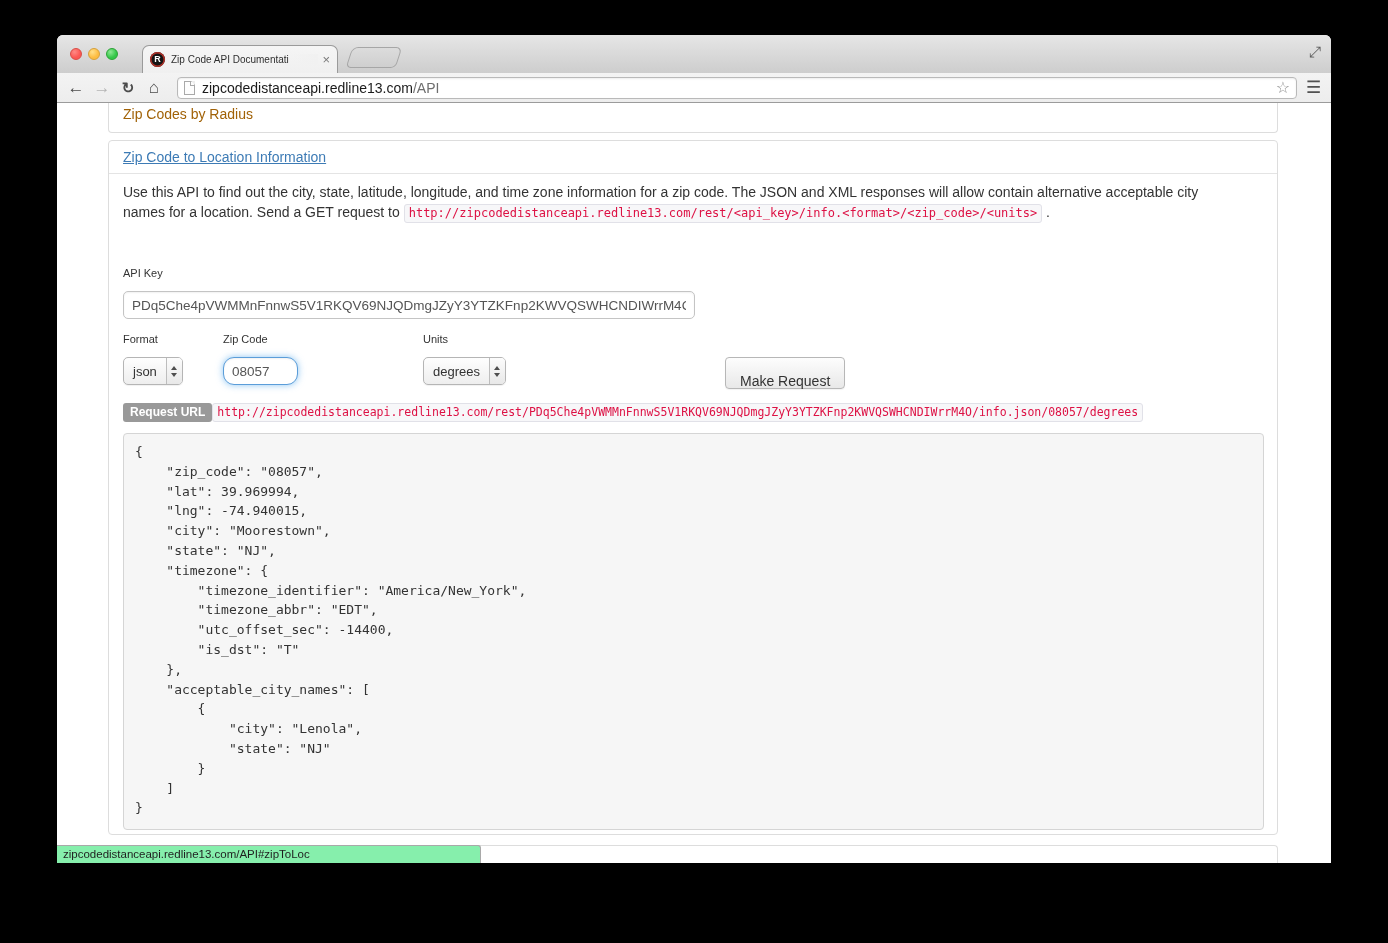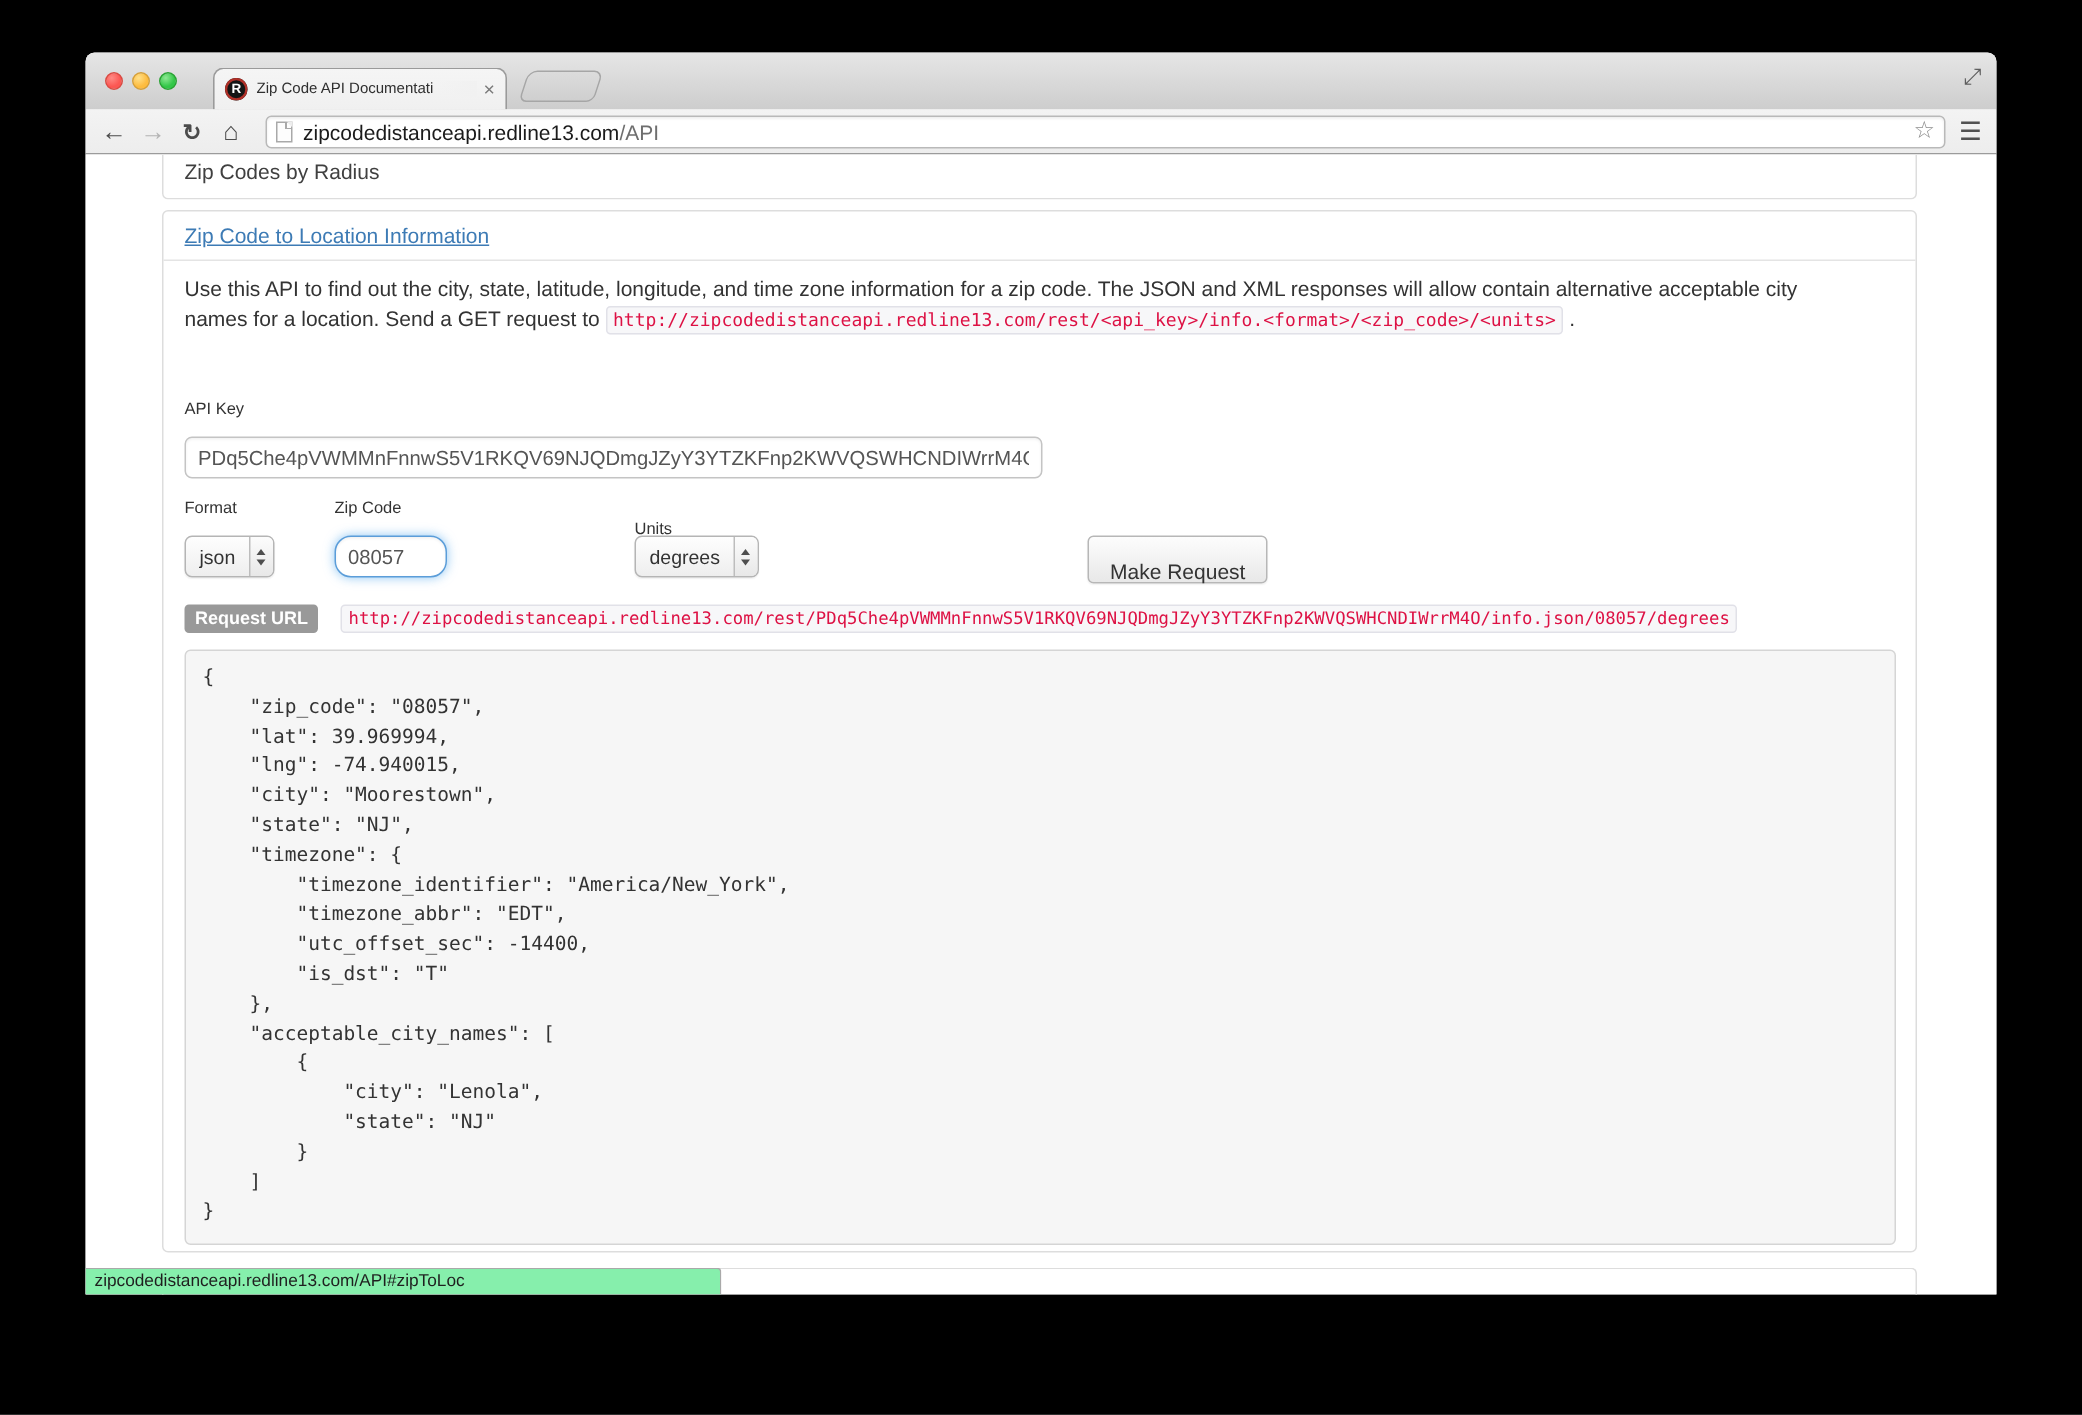--- a/index.html
+++ b/index.html
@@ -51,21 +51,21 @@
              border-left:4px solid transparent; border-top:4px solid #ededed;
              box-shadow:-1px 1px 0 #a9a9a9; }
   .url-text { margin-left:7px; font-size:14px; flex:1; white-space:nowrap; overflow:hidden; }
   .url-domain { color:#1b1b1b; }
   .url-path { color:#6e6e6e; }
   .star-ic { flex:0 0 auto; font-size:16px; color:#8d8d8d; line-height:16px; }
   .menu-ic { margin-left:9px; font-size:17px; color:#515151; flex:0 0 auto; }
 
   
   .content { position:relative; height:760px; background:#fff; font-size:14px; color:#333; }
-  a.pagelink { color:#404040; text-decoration:none; }
+  a.pagelink { color:#a16207; text-decoration:none; }
   a.pagelink.hovered { text-decoration:underline; color:#3d7bb5; }
 
   .panel-partial-top { position:absolute; left:51px; top:0; width:1170px; height:30px;
       border:1px solid #ddd; border-top:none; border-radius:0 0 4px 4px; }
   .panel-partial-top .lnk { position:absolute; left:14px; top:3px; }
 
   .panel-main { position:absolute; left:51px; top:37px; width:1170px; height:695px;
       border:1px solid #ddd; border-radius:4px; }
   .panel-head { height:33px; line-height:33px; padding-left:14px; border-bottom:1px solid #e4e4e4; }
 
@@ -89,21 +89,21 @@
   .mac-select .stepper { width:16px; border-left:1px solid #bdbdbd;
       background:linear-gradient(#fcfcfc,#e8e8e8); display:flex; flex-direction:column;
       align-items:center; justify-content:center; gap:3px; }
   .tri-up   { width:0; height:0; border-left:3.5px solid transparent; border-right:3.5px solid transparent; border-bottom:4.5px solid #4e4e4e; }
   .tri-down { width:0; height:0; border-left:3.5px solid transparent; border-right:3.5px solid transparent; border-top:4.5px solid #4e4e4e; }
 
   .btn { position:absolute; height:29px; padding:15px 14px; border:1px solid #b7b7b7; border-radius:4px;
       background:linear-gradient(#fdfdfd,#e8e8e8); font-family:"Liberation Sans", sans-serif;
       font-size:14px; color:#333; box-shadow:0 1px 1px rgba(0,0,0,.05); }
 
-  .req-row { position:absolute; left:14px; top:228px; display:flex; align-items:center; gap:15px; }
+  .req-row { position:absolute; left:14px; top:228px; display:flex; align-items:center; gap:0; }
   .badge { background:#999; color:#fff; font-size:12px; font-weight:bold;
       padding:2px 7px 3px; border-radius:3px; white-space:nowrap; }
 
   pre.response { position:absolute; left:14px; top:258px; width:1141px; height:397px;
       background:#f6f6f6; border:1px solid #d5d5d5; border-radius:4px;
       padding:8px 11px; font-family:"DejaVu Sans Mono", monospace; font-size:13px;
       line-height:19.8px; color:#333; white-space:pre; overflow:hidden; }
 
   .panel-partial-bottom { position:absolute; left:51px; top:742px; width:1170px; height:30px;
       border:1px solid #ddd; border-bottom:none; border-radius:4px 4px 0 0; }
@@ -165,21 +165,21 @@
           <div class="desc">
             <div>Use this API to find out the city, state, latitude, longitude, and time zone information for a zip code. The JSON and XML responses will allow contain alternative acceptable city</div>
             <div><span>names for a location. Send a GET request to </span><code class="inline-code">http://zipcodedistanceapi.redline13.com/rest/&lt;api_key&gt;/info.&lt;format&gt;/&lt;zip_code&gt;/&lt;units&gt;</code><span> .</span></div>
           </div>
 
           <div class="lbl" style="left:14px; top:92px;">API Key</div>
           <input class="txt-input" style="left: 14px; top: 116px; width: 572px;" value="PDq5Che4pVWMMnFnnwS5V1RKQV69NJQDmgJZyY3YTZKFnp2KWVQSWHCNDIWrrM4O">
 
           <div class="lbl" style="left:14px;  top:158px;">Format</div>
           <div class="lbl" style="left:114px; top:158px;">Zip Code</div>
-          <div class="lbl" style="left:314px; top:158px;margin-top:14px;">Units</div>
+          <div class="lbl" style="left:314px; top:158px;">Units</div>
 
           <div class="mac-select" style="left:14px; top:182px;">
             <div class="val">json</div>
             <div class="stepper">
                 <div class="tri-up"></div>
                 <div class="tri-down"></div>
               </div>
           </div>
 
           <input class="txt-input focused" style="left: 114px; top: 182px; width: 75px; border-radius: 11px;" value="08057">

